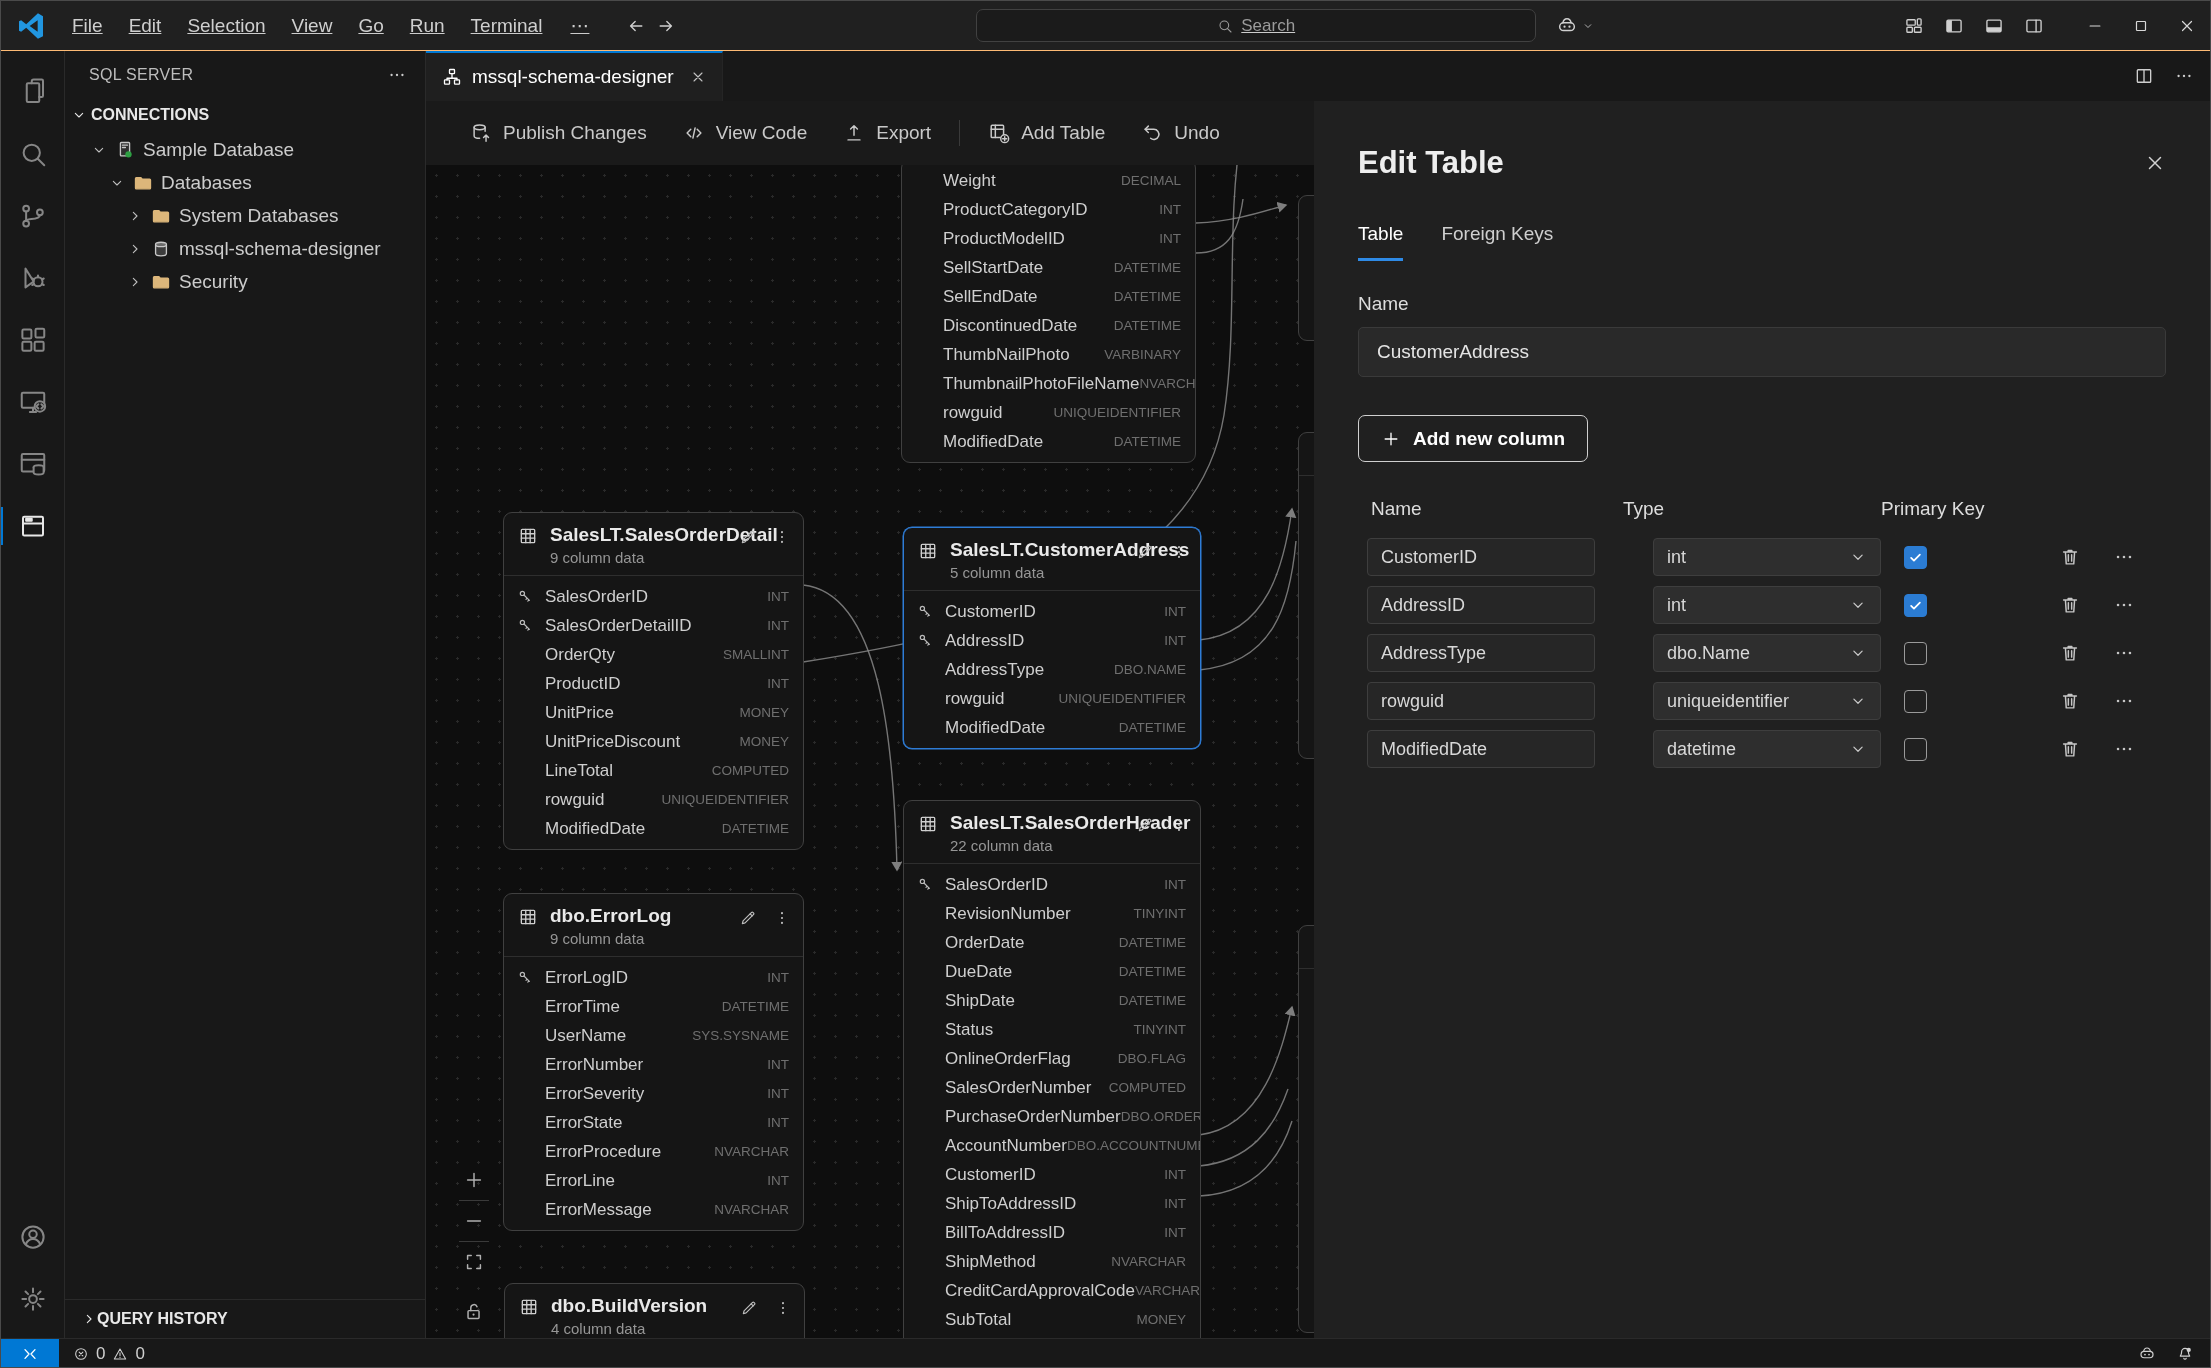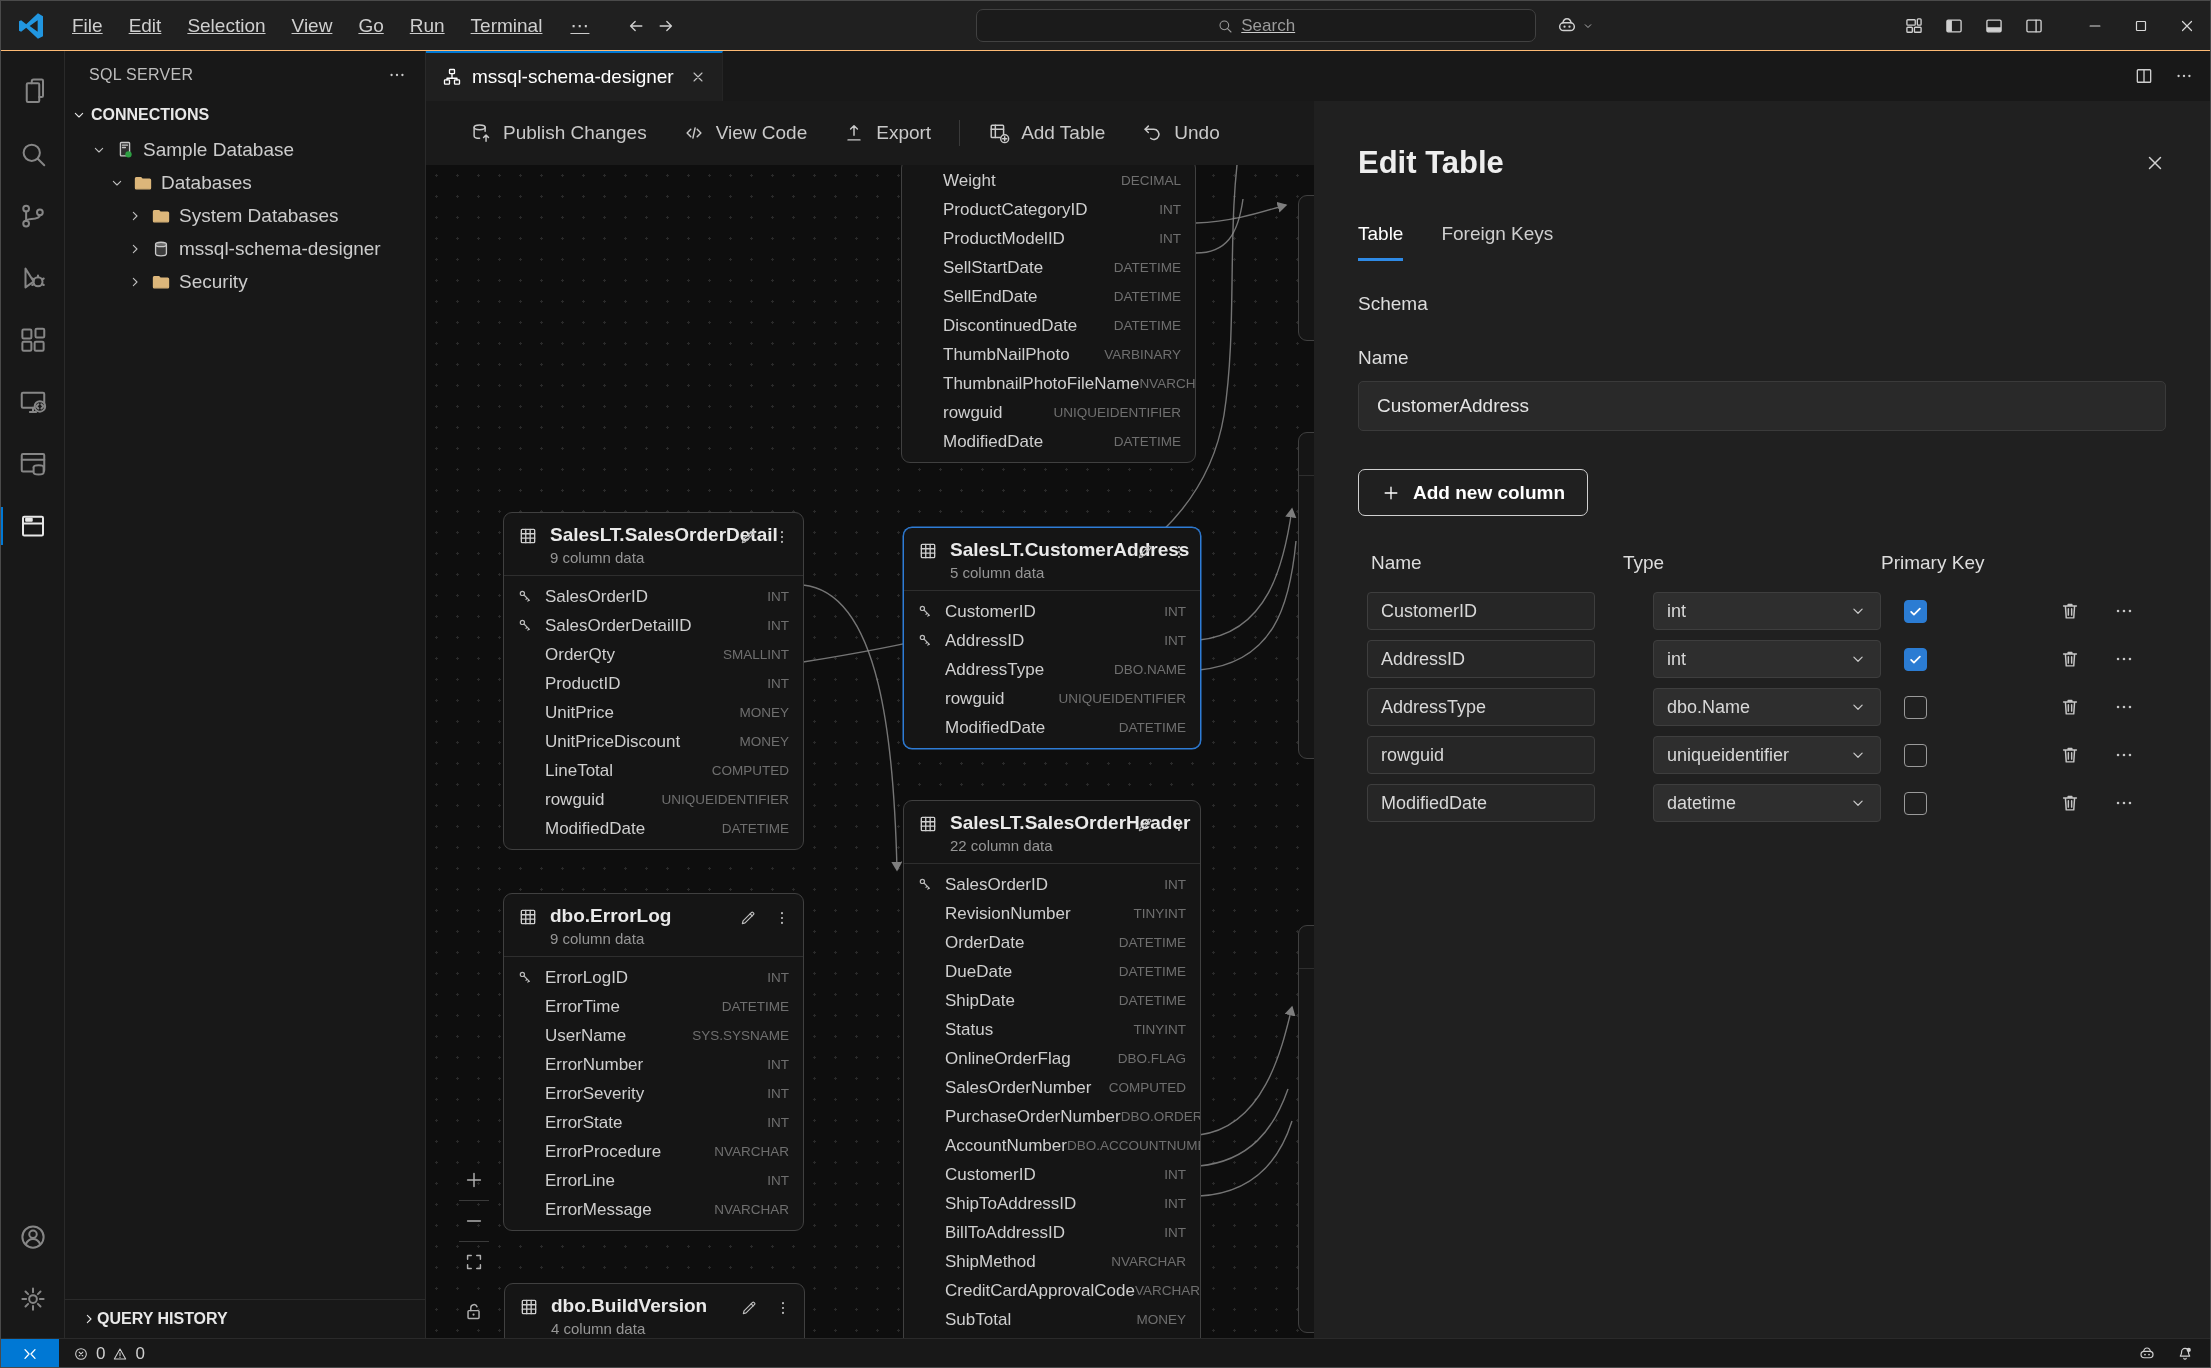--- a/index.html
+++ b/index.html
@@ -1383,21 +1383,20 @@
                   <path d="M6 6l12 12M18 6L6 18"></path>
                 </svg>
               </span>
           </div>
           <div class="panel-tabs">
 
           <span class="panel-tab active">Table</span>
               <span class="panel-tab">Foreign Keys</span>
             </div>
 
-          <div class="field-label">Schema</div>
 
           <div class="field-label">Name</div>
           <div class="text-input">
             <span>CustomerAddress</span>
           </div>
 
           <button class="add-col-btn">
             <span class="ic i20">
                 <svg viewBox="0 0 24 24" fill="none" stroke="currentColor" stroke-width="1.6" stroke-linecap="round" stroke-linejoin="round">
                   <path d="M12 5v14M5 12h14"></path>

